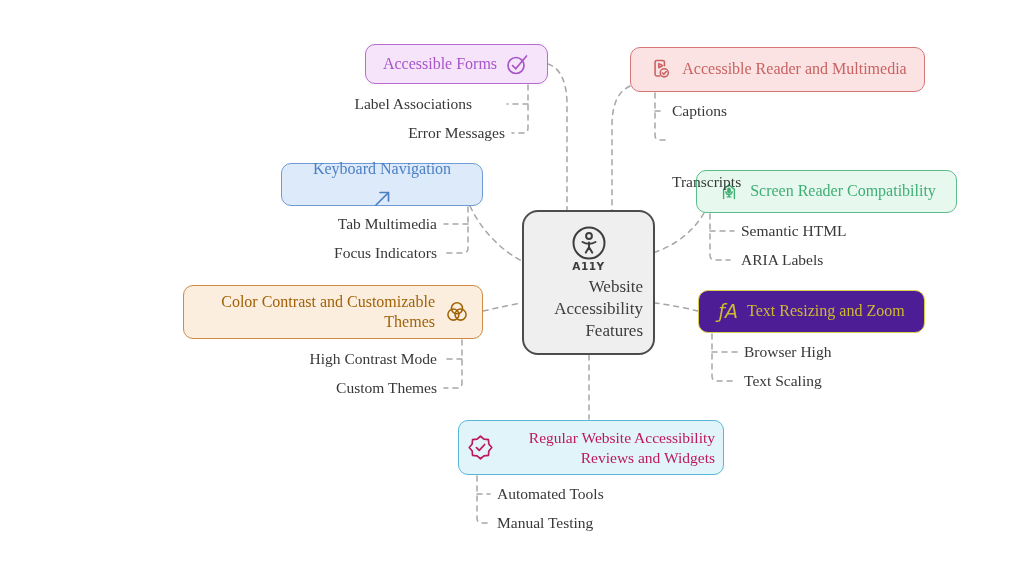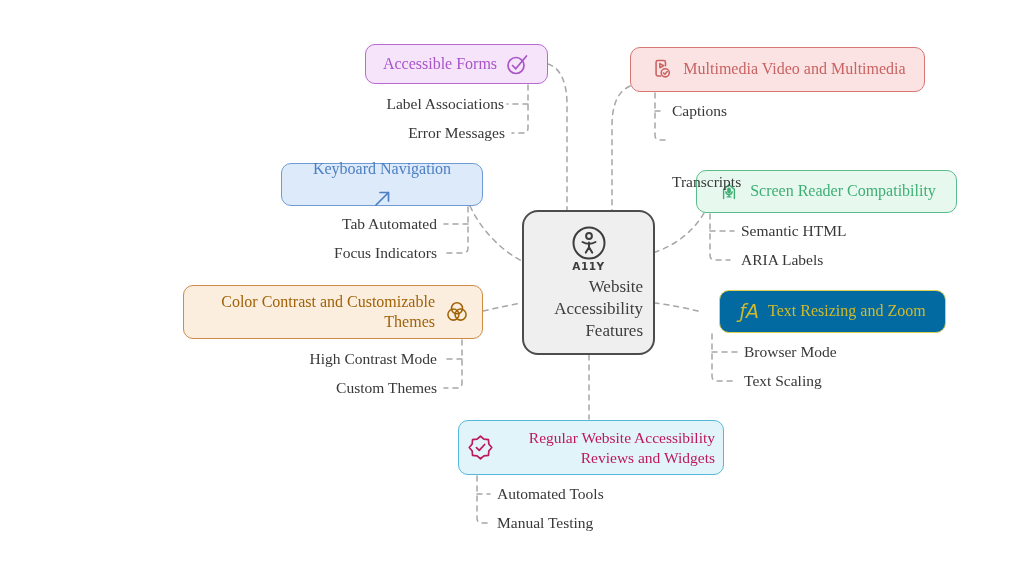--- a/index.html
+++ b/index.html
@@ -15,42 +15,42 @@
     padding:4px 12px; text-align:right;
   }
   .node .lbl { line-height:1.28; }
   .icon { display:inline-flex; flex:0 0 auto; align-items:center; justify-content:center; }
 
   #node-forms        { left:365px; top:44px;  width:183px; height:40px; border-color:#b76ad1; background:#f6e4fb; color:#a855c8; font-size:16px; }
   #node-video        { left:630px; top:47px;  width:295px; height:45px; border-color:#d87676; background:#fbe3e3; color:#c96262; font-size:16px; }
   #node-keyboard     { left:281px; top:163px; width:202px; height:43px; border-color:#6f9ad6; background:#ddeafa; color:#4d7fc4; font-size:16px;flex-direction:column; }
   #node-screenreader { left:696px; top:170px; width:261px; height:43px; border-color:#5abc8b; background:#e7f9ef; color:#3fae74; font-size:16px; }
   #node-colorcontrast{ left:183px; top:285px; width:300px; height:54px; border-color:#cf8a44; background:#fbeede; color:#a16207; font-size:16px; }
-  #node-textresize   { left:719px; top:290px; width:227px; height:43px; border-color:#ded04f; background:#0369a1; color:#cfba2e; font-size:16px; }
+  #node-textresize   { left:698px; top:290px; width:227px; height:43px; border-color:#ded04f; background:#4c1d95; color:#cfba2e; font-size:16px; }
   #node-reviews      { left:458px; top:420px; width:266px; height:55px; border-color:#55b8d9; background:#e1f4fa; color:#be185d; font-size:15.5px; padding:4px 8px; }
 
   #node-center {
     left:522px; top:210px; width:133px; height:145px; border:2px solid #4c4c4c;
     background:#efefef; color:#3d3d3d; border-radius:16px;
     flex-direction:column; gap:0; font-size:17px; padding:0 10px;
   }
   .a11y-badge {
     font-family:"DejaVu Sans","Liberation Sans",sans-serif; font-weight:bold;
     font-size:10.5px; letter-spacing:0.5px; margin:-3px 0 4px 0;
   }
   .fa-glyph {
     font-family:"DejaVu Sans","Liberation Sans",sans-serif;
     font-size:19px; font-style:italic; font-weight:500; line-height:1;
   }
 
   .leaf {
     position:absolute; font-size:15.5px; color:#383838;
     white-space:nowrap; line-height:18px;
   }
-  #leaf-forms-0        { right:520px; top:95px;  }
+  #leaf-forms-0        { right:552px; top:95px;  }
   #leaf-forms-1        { right:519px; top:124px; }
   #leaf-video-0        { left:672px;  top:102px; }
   #leaf-video-1        { left:672px;  top:131px;margin-top:42px; }
   #leaf-keyboard-0     { right:587px; top:215px; }
   #leaf-keyboard-1     { right:587px; top:244px; }
   #leaf-screenreader-0 { left:741px;  top:222px; }
   #leaf-screenreader-1 { left:741px;  top:251px; }
   #leaf-colorcontrast-0{ right:587px; top:350px; }
   #leaf-colorcontrast-1{ right:587px; top:379px; }
   #leaf-textresize-0   { left:744px;  top:343px; }
@@ -115,21 +115,21 @@
 
   <div class="node" id="node-video">
     <span class="icon">
       <svg width="25" height="25" viewBox="0 0 24 24" fill="none" stroke="currentColor" stroke-width="1.5" stroke-linecap="round" stroke-linejoin="round">
         <path d="M15.8 8.3 V5 Q15.8 3.4 14.2 3.4 H8.4 Q6.8 3.4 6.8 5 V16.6 Q6.8 18.2 8.4 18.2 H11.3"></path>
         <path d="M10.4 6.3 l3.7 2 -3.7 2 Z"></path>
         <circle cx="15.6" cy="15.2" r="3.9"></circle>
         <path d="M13.9 15.3 l1.3 1.3 2.3 -2.7"></path>
       </svg>
     </span>
-    <span class="lbl">Multimedia Video and Multimedia</span>
+    <span class="lbl">Accessible Reader and Multimedia</span>
   </div>
 
   <div class="node" id="node-keyboard">
     <span class="lbl">Keyboard Navigation</span>
     <span class="icon">
       <svg width="22" height="22" viewBox="0 0 22 22" fill="none" stroke="currentColor" stroke-width="1.7" stroke-linecap="round" stroke-linejoin="round">
         <path d="M5 17 L17.5 4.5 M9 4.5 H17.5 V13"></path>
       </svg>
     </span>
   </div>
@@ -169,24 +169,24 @@
         <path d="M8.4 12.1 l2.5 2.5 4.8 -5.3"></path>
       </svg>
     </span>
     <span class="lbl">Regular Website Accessibility Reviews and Widgets</span>
   </div>
 
   <div class="leaf" id="leaf-forms-0">Label Associations</div>
   <div class="leaf" id="leaf-forms-1">Error Messages</div>
   <div class="leaf" id="leaf-video-0">Captions</div>
   <div class="leaf" id="leaf-video-1">Transcripts</div>
-  <div class="leaf" id="leaf-keyboard-0">Tab Automated</div>
+  <div class="leaf" id="leaf-keyboard-0">Tab Multimedia</div>
   <div class="leaf" id="leaf-keyboard-1">Focus Indicators</div>
   <div class="leaf" id="leaf-screenreader-0">Semantic HTML</div>
   <div class="leaf" id="leaf-screenreader-1">ARIA Labels</div>
   <div class="leaf" id="leaf-colorcontrast-0">High Contrast Mode</div>
   <div class="leaf" id="leaf-colorcontrast-1">Custom Themes</div>
-  <div class="leaf" id="leaf-textresize-0">Browser Mode</div>
+  <div class="leaf" id="leaf-textresize-0">Browser High</div>
   <div class="leaf" id="leaf-textresize-1">Text Scaling</div>
   <div class="leaf" id="leaf-reviews-0">Automated Tools</div>
   <div class="leaf" id="leaf-reviews-1">Manual Testing</div>
 
 </div>
 
 </body></html>

